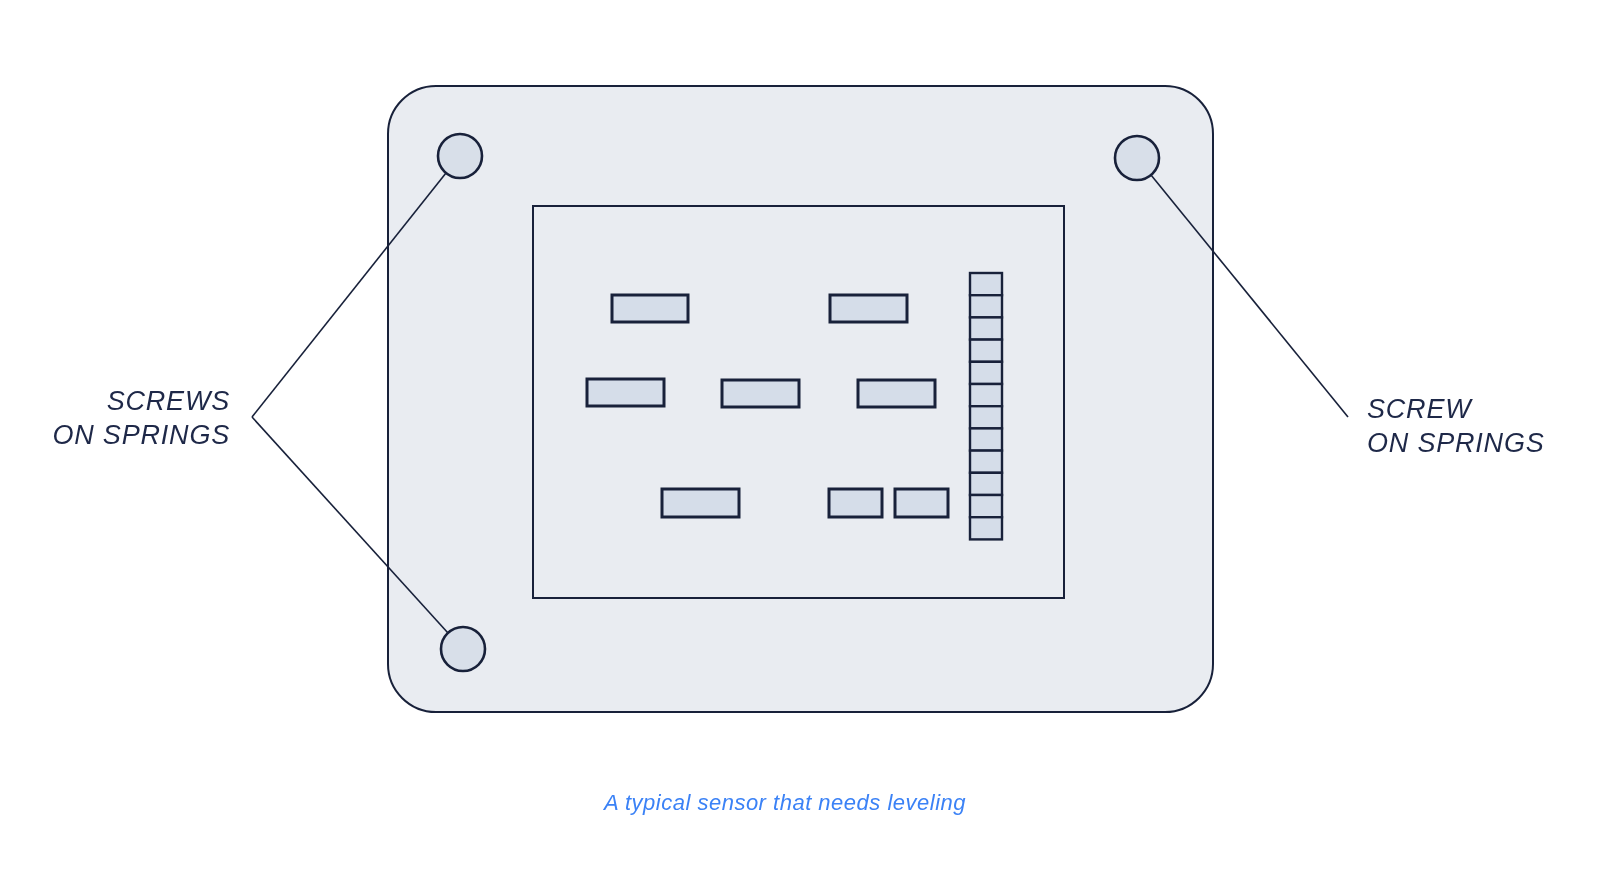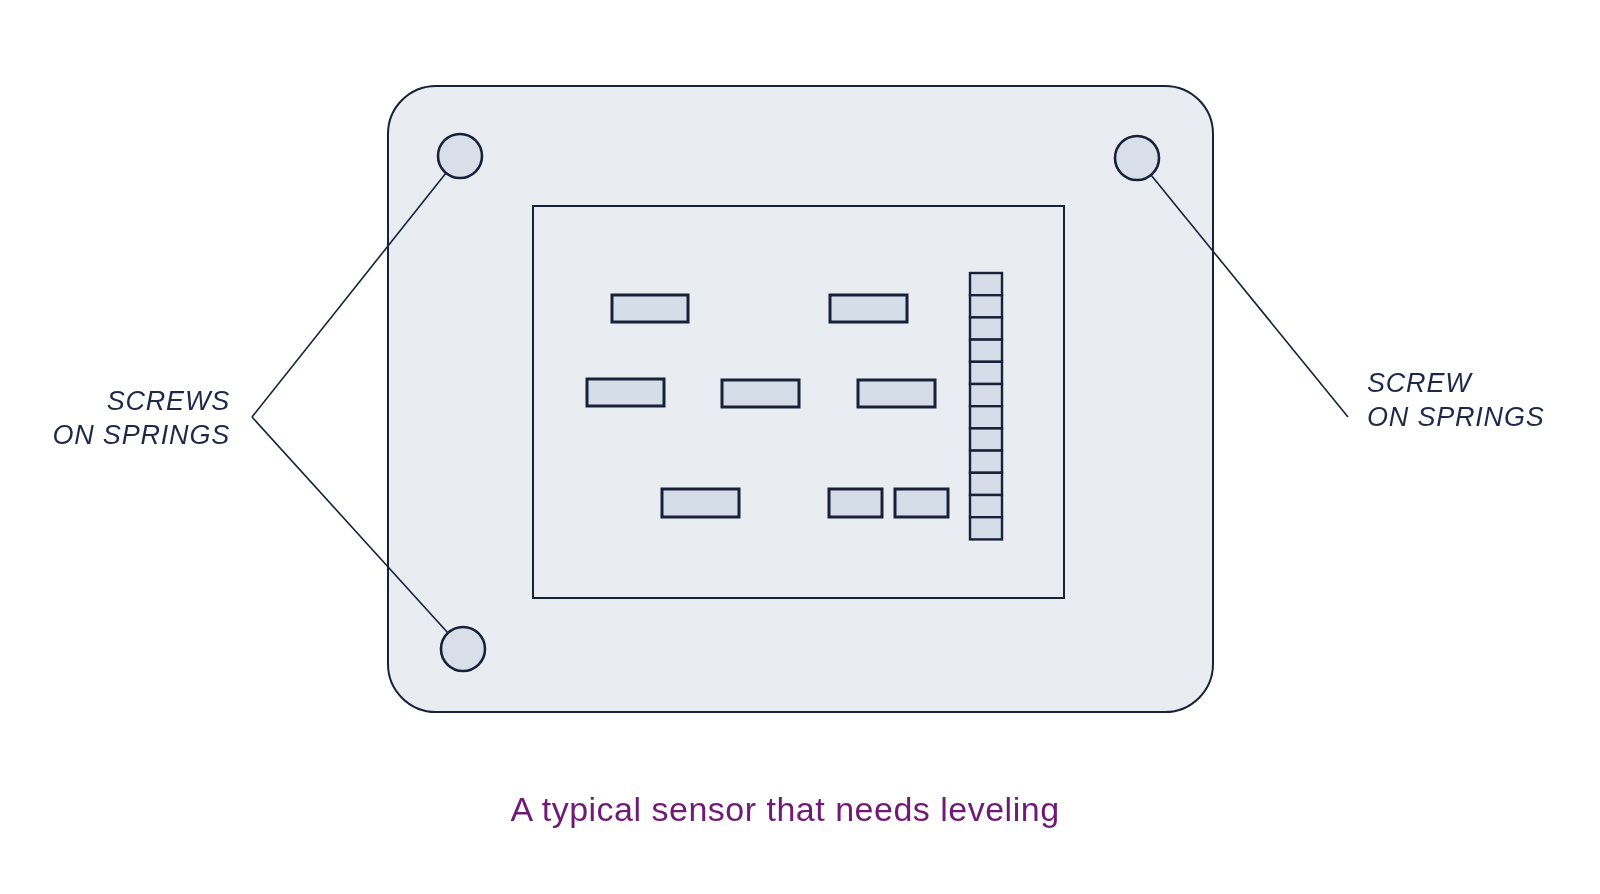--- a/index.html
+++ b/index.html
@@ -15,28 +15,29 @@
   .callout{
     position:absolute;
     font-style:italic;
     font-size:27px;
     line-height:34px;
     letter-spacing:0.8px;
     color:#1e2848;
     white-space:nowrap;
   }
   .callout.left{top:384px;right:1370px;text-align:right;margin-left:29px;}
-  .callout.right{top:366px;left:1367px;text-align:left;}
+  .callout.right{top:392px;left:1367px;text-align:left;}
   .caption{
     position:absolute;
     top:790px;left:785px;
     transform:translateX(-50%);
-    font-size:34px;
+    font-style:italic;
+    font-size:22px;
     letter-spacing:0.5px;
-    color:#701a75;
+    color:#3b82f6;
     white-space:nowrap;
   }
 </style>
 </head>
 <body>
 
 <div class="stage">
 
   <svg id="diagram-svg" width="1600" height="894" viewBox="0 0 1600 894">
       <rect x="388" y="86" width="825" height="626" rx="48" fill="#e9ecf1" stroke="#18213a" stroke-width="2"></rect>

